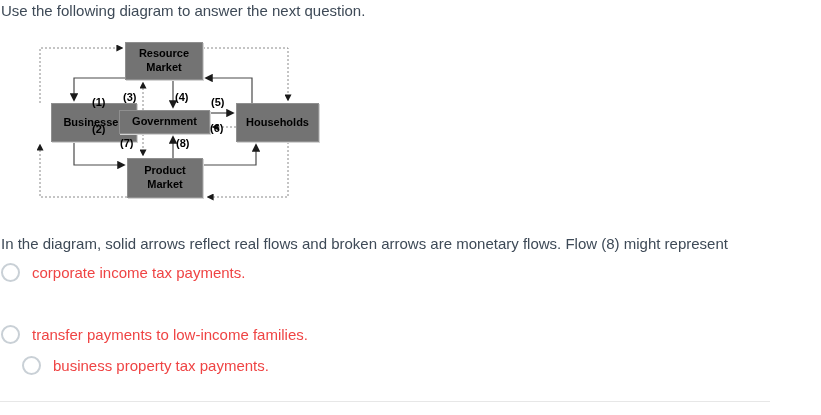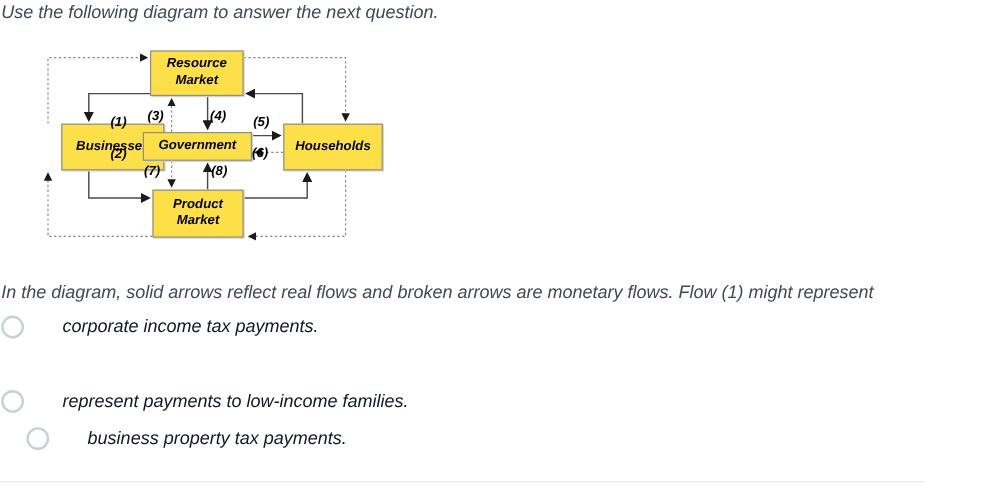--- a/index.html
+++ b/index.html
@@ -1,29 +1,29 @@
 <!DOCTYPE html>
 <html><head>
 <meta charset="utf-8">
 <style>
   * { margin:0; padding:0; box-sizing:border-box; }
   body { background:#fff; font-family:"Liberation Sans", sans-serif; }
-  .page { position:relative; width:770px; height:415px; background:#fff; overflow:hidden;font-style:italic; }
+  .page { position:relative; width:770px; height:415px; background:#fff; overflow:hidden; }
 
   .instruction, .question {
     position:absolute; left:1px; color:#3e4a57; font-size:15px; white-space:nowrap;
   }
   .instruction { top:2px; }
   .question { top:235px; }
 
   
   .diagram { position:absolute; left:0; top:36px; width:360px; height:180px; }
   .diagram svg { position:absolute; left:0; top:0; }
   .dbox {
-    position:absolute; background:#fde047; border:1px solid #8f8f8f;
+    position:absolute; background:#737373; border:1px solid #8f8f8f;
     box-shadow:1px 1px 0 #d4d4d4;
     display:flex; align-items:center; justify-content:center; text-align:center;
     font-size:11px; font-weight:bold; color:#000; line-height:1.25; white-space:pre-line;
   }
   .box-resource  { left:125px; top:6px;   width:78px; height:38px; }
   .box-business  { left:3px;   top:67px;  width:86px; height:39px;margin-left:48px; }
   .box-govt      { left:119px; top:74px;  width:91px; height:24px;text-align:right; }
   .box-household { left:236px; top:67px;  width:83px; height:39px; }
   .box-product   { left:127px; top:122px; width:76px; height:40px; }
 
@@ -41,21 +41,21 @@
 
   
   .option-row {
     position:absolute; left:1px; display:flex; align-items:center; height:22px; cursor:pointer;
   }
   .opt1 { top:261px; } .opt2 { top:292px; } .opt3 { top:323px; } .opt4 { top:354px;padding-left:21px; }
   .radio {
     width:19px; height:19px; border-radius:50%; border:2px solid #c9d0d6; background:#fff;
     flex:0 0 auto;
   }
-  .option-text { margin-left:32px; color:#0f172a; font-size:15px; white-space:nowrap; }
+  .option-text { margin-left:12px; color:#ef4444; font-size:15px; white-space:nowrap; }
 
   .divider { position:absolute; left:0; top:401px; width:821px; height:1px; background:#e7e7e7; }
 </style>
 </head>
 <body>
 
 <div class="page">
 
   <div class="instruction">Use the following diagram to answer the next question.</div>
 
@@ -101,29 +101,29 @@
     <span class="flabel f1">(1)</span>
     <span class="flabel f2">(2)</span>
     <span class="flabel f3">(3)</span>
     <span class="flabel f4">(4)</span>
     <span class="flabel f5">(5)</span>
     <span class="flabel f6">(6)</span>
     <span class="flabel f7">(7)</span>
     <span class="flabel f8">(8)</span>
   </div>
 
-  <div class="question">In the diagram, solid arrows reflect real flows and broken arrows are monetary flows. Flow (1) might represent</div>
+  <div class="question">In the diagram, solid arrows reflect real flows and broken arrows are monetary flows. Flow (8) might represent</div>
 
   <div class="option-row opt1">
     <span class="radio"></span>
     <span class="option-text">corporate income tax payments.</span>
   </div>
   <div class="option-row opt3">
     <span class="radio"></span>
-    <span class="option-text">represent payments to low-income families.</span>
+    <span class="option-text">transfer payments to low-income families.</span>
   </div>
   <div class="option-row opt4">
     <span class="radio"></span>
     <span class="option-text">business property tax payments.</span>
   </div>
 
   <div class="divider"></div>
 </div>
 
 </body></html>

